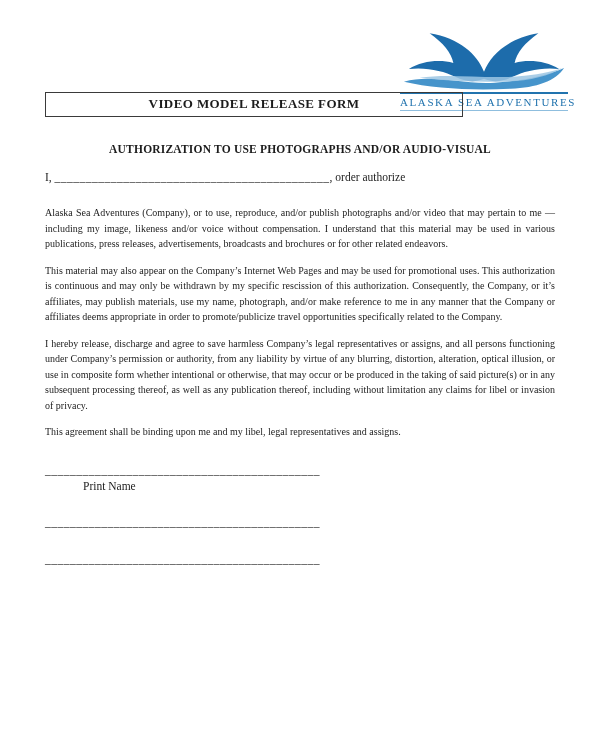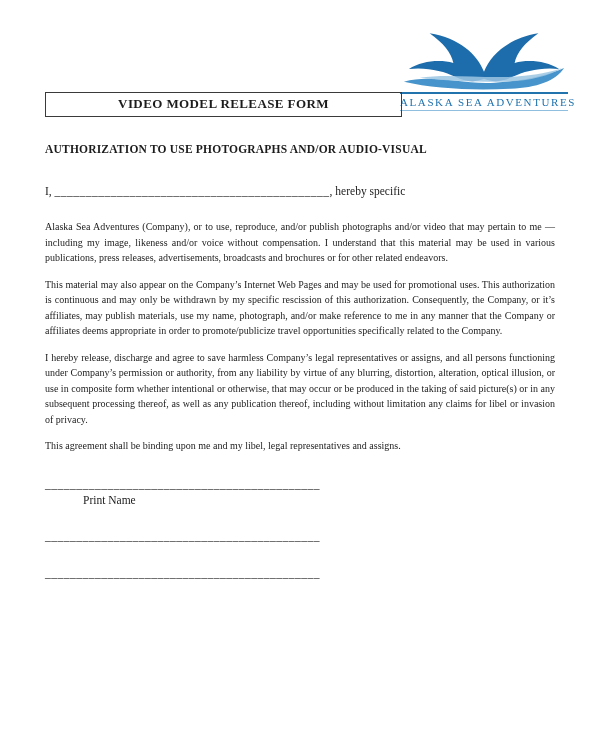--- a/index.html
+++ b/index.html
@@ -25,37 +25,37 @@
     font-size:11px; font-weight:normal;
     letter-spacing:1.6px;
     color:#2173ae;
     border-top:2px solid #2173ae;
     border-bottom:1px solid #8fbede;
     padding:2px 0 2px 0;
     white-space:nowrap;
   }
   .title-box {
     position:absolute; left:45px; top:92px;
-    width:357px;
+    width:418px;
     border:1px solid #3a3a3a;
     text-align:center;
     padding:3px 0 4px 0;
     font-weight:bold;
     font-size:13px;
     letter-spacing:0.4px;
   }
   
   .content {
     position:absolute; left:45px; right:45px; top:143px;
   }
   .heading {
-    text-align:left;
+    text-align:center;
     font-weight:bold;
     font-size:11.5px;
-    margin-bottom:30px;
+    margin-bottom:16px;
     letter-spacing:0.2px;
   }
   .auth-line {
     font-size:11.5px;
     margin-bottom:22px;
     white-space:nowrap;
   }
   .blank { letter-spacing:0.5px; }
   p.para {
     font-size:10px;
@@ -83,21 +83,21 @@
   </div>
 
   <div class="title-box">
     <span>VIDEO MODEL RELEASE FORM</span>
   </div>
 
   <div class="content">
 
     <div class="heading">AUTHORIZATION TO USE PHOTOGRAPHS AND/OR AUDIO-VISUAL</div>
 
-    <p class="auth-line"><span>I, </span><span class="blank">____________________________________________</span><span>, hereby specific</span></p>
+    <p class="auth-line"><span>I, </span><span class="blank">____________________________________________</span><span>, order authorize</span></p>
 
     <p class="para">Alaska Sea Adventures (Company), or to use, reproduce, and/or publish photographs and/or video that may pertain to me — including my image, likeness and/or voice without compensation. I understand that this material may be used in various publications, press releases, advertisements, broadcasts and brochures or for other related endeavors.</p>
     <p class="para">This material may also appear on the Company’s Internet Web Pages and may be used for promotional uses. This authorization is continuous and may only be withdrawn by my specific rescission of this authorization. Consequently, the Company, or it’s affiliates, may publish materials, use my name, photograph, and/or make reference to me in any manner that the Company or affiliates deems appropriate in order to promote/publicize travel opportunities specifically related to the Company.</p>
     <p class="para">I hereby release, discharge and agree to save harmless Company’s legal representatives or assigns, and all persons functioning under Company’s permission or authority, from any liability by virtue of any blurring, distortion, alteration, optical illusion, or use in composite form whether intentional or otherwise, that may occur or be produced in the taking of said picture(s) or in any subsequent processing thereof, as well as any publication thereof, including without limitation any claims for libel or invasion of privacy.</p>
     <p class="para">This agreement shall be binding upon me and my libel, legal representatives and assigns.</p>
 
     <div class="sig-block">
       <div class="sig-line">____________________________________________</div>
       <div class="sig-label">Print Name</div>
     </div>

